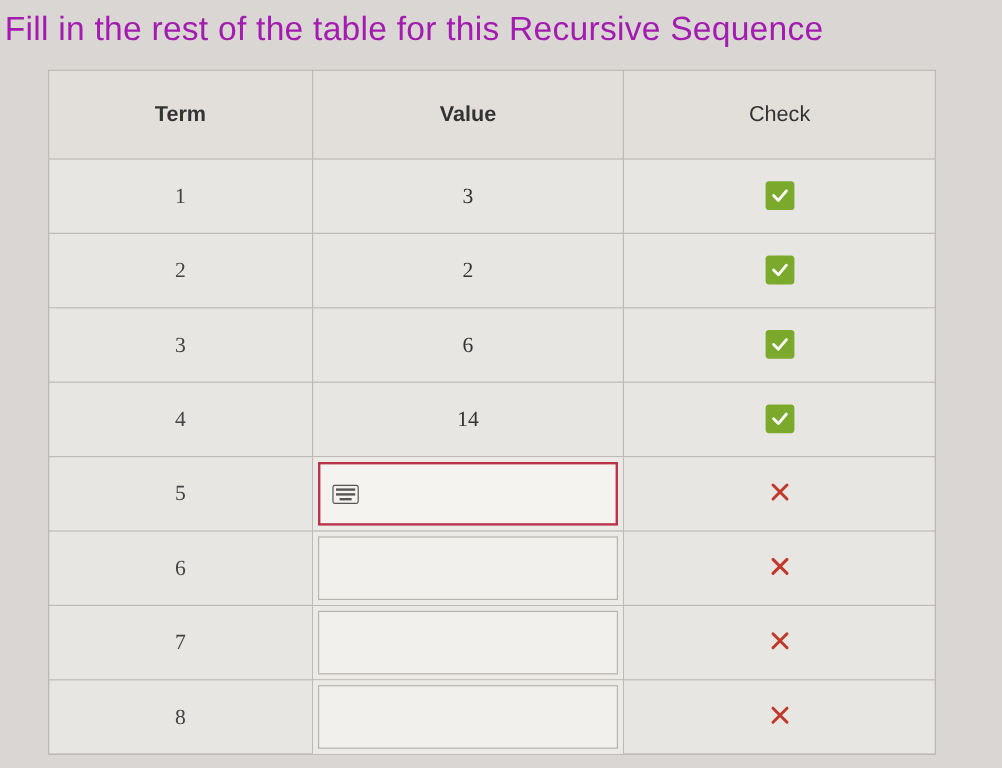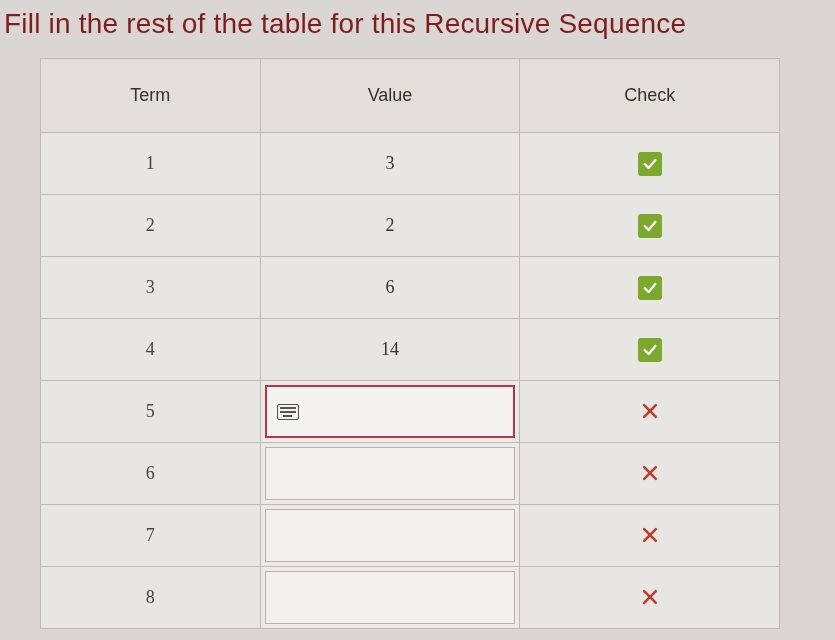--- a/index.html
+++ b/index.html
@@ -5,21 +5,21 @@
     * { box-sizing: border-box; margin: 0; padding: 0; }
     body {
       width: 835px;
       height: 640px;
       background: #d9d6d3;
       font-family: Arial, Helvetica, sans-serif;
       overflow: hidden;
     }
     .title {
       font-size: 28px;
-      color: #7f1d1d;
+      color: #a21caf;
       padding: 8px 0 18px 4px;
       letter-spacing: 0.2px;
     }
     .table-wrap {
       padding: 0 30px 0 40px;
     }
     table {
       width: 740px;
       border-collapse: collapse;
       background: #e8e6e3;
@@ -32,22 +32,22 @@
       height: 62px;
       font-weight: normal;
       color: #333;
     }
     th {
       background: #e2dfdb;
       font-size: 18px;
       color: #333;
       height: 74px;
     }
-    .col-term { width: 220px; }
-    .col-value { width: 260px; }
+    .col-term { width: 220px; font-weight: bold; }
+    .col-value { width: 260px; font-weight: bold; }
     .col-check { width: 260px; }
     td.term-cell { font-size: 18px; color: #444; font-family: Georgia, serif; }
     td.value-cell { font-size: 18px; color: #333; font-family: Georgia, serif; }
     td.input-cell { background: #eceae6; position: relative; padding: 0; }
     .input-box {
       position: absolute;
       top: 4px; left: 4px; right: 4px; bottom: 4px;
       background: #f2f0ec;
       border: 1px solid #b6b3af;
     }

